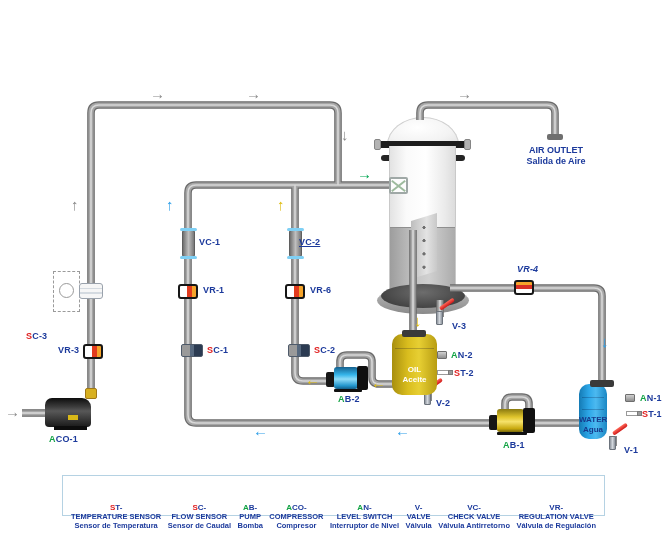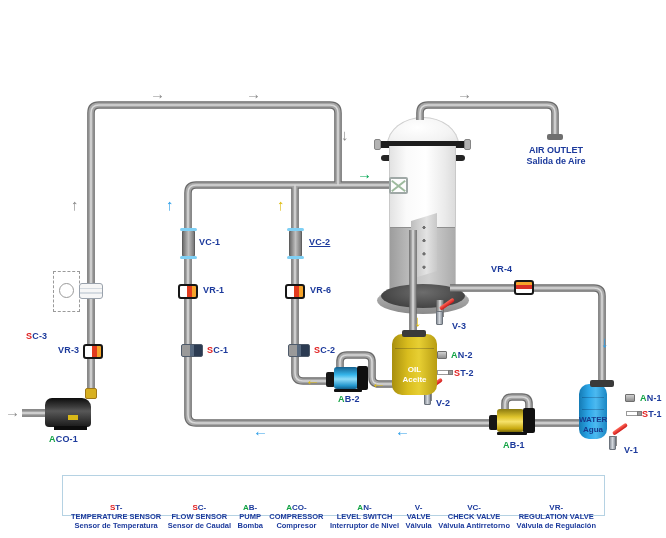--- a/index.html
+++ b/index.html
@@ -272,25 +272,25 @@
   <span class="arr a-yellow" style="left:371px;top:375px;">←</span>
   <span class="arr a-yellow" style="left:414px;top:313px;">↓</span>
   <span class="arr a-blue" style="left:601px;top:334px;">↓</span>
 
   <div class="lbl" style="left:26px;top:283px;margin-top:48px;"><span class="red">S</span><span>C-3</span></div>
   <div class="lbl" style="left:58px;top:345px;">VR-3</div>
   <div class="lbl" style="left:49px;top:434px;"><span class="green">A</span><span>CO-1</span></div>
   <div class="lbl" style="left:199px;top:237px;">VC-1</div>
   <div class="lbl" style="left:203px;top:285px;">VR-1</div>
   <div class="lbl" style="left:207px;top:345px;"><span class="red">S</span><span>C-1</span></div>
-  <div class="lbl" style="left:309px;top:237px;text-decoration:underline;">VC-2</div>
+  <div class="lbl" style="left:299px;top:237px;text-decoration:underline;">VC-2</div>
   <div class="lbl" style="left:310px;top:285px;">VR-6</div>
   <div class="lbl" style="left:314px;top:345px;"><span class="red">S</span><span>C-2</span></div>
   <div class="lbl" style="left:338px;top:394px;"><span class="green">A</span><span>B-2</span></div>
-  <div class="lbl" style="left:491px;top:264px;">VR-4</div>
+  <div class="lbl" style="left:517px;top:264px;font-style:italic;">VR-4</div>
   <div class="lbl" style="left:452px;top:321px;">V-3</div>
   <div class="lbl" style="left:436px;top:398px;">V-2</div>
   <div class="lbl" style="left:503px;top:440px;"><span class="green">A</span><span>B-1</span></div>
   <div class="lbl" style="left:451px;top:350px;"><span class="green">A</span><span>N-2</span></div>
   <div class="lbl" style="left:454px;top:368px;"><span class="red">S</span><span>T-2</span></div>
   <div class="lbl" style="left:640px;top:393px;"><span class="green">A</span><span>N-1</span></div>
   <div class="lbl" style="left:642px;top:409px;"><span class="red">S</span><span>T-1</span></div>
   <div class="lbl" style="left:624px;top:445px;">V-1</div>
 
   <div class="airout">

